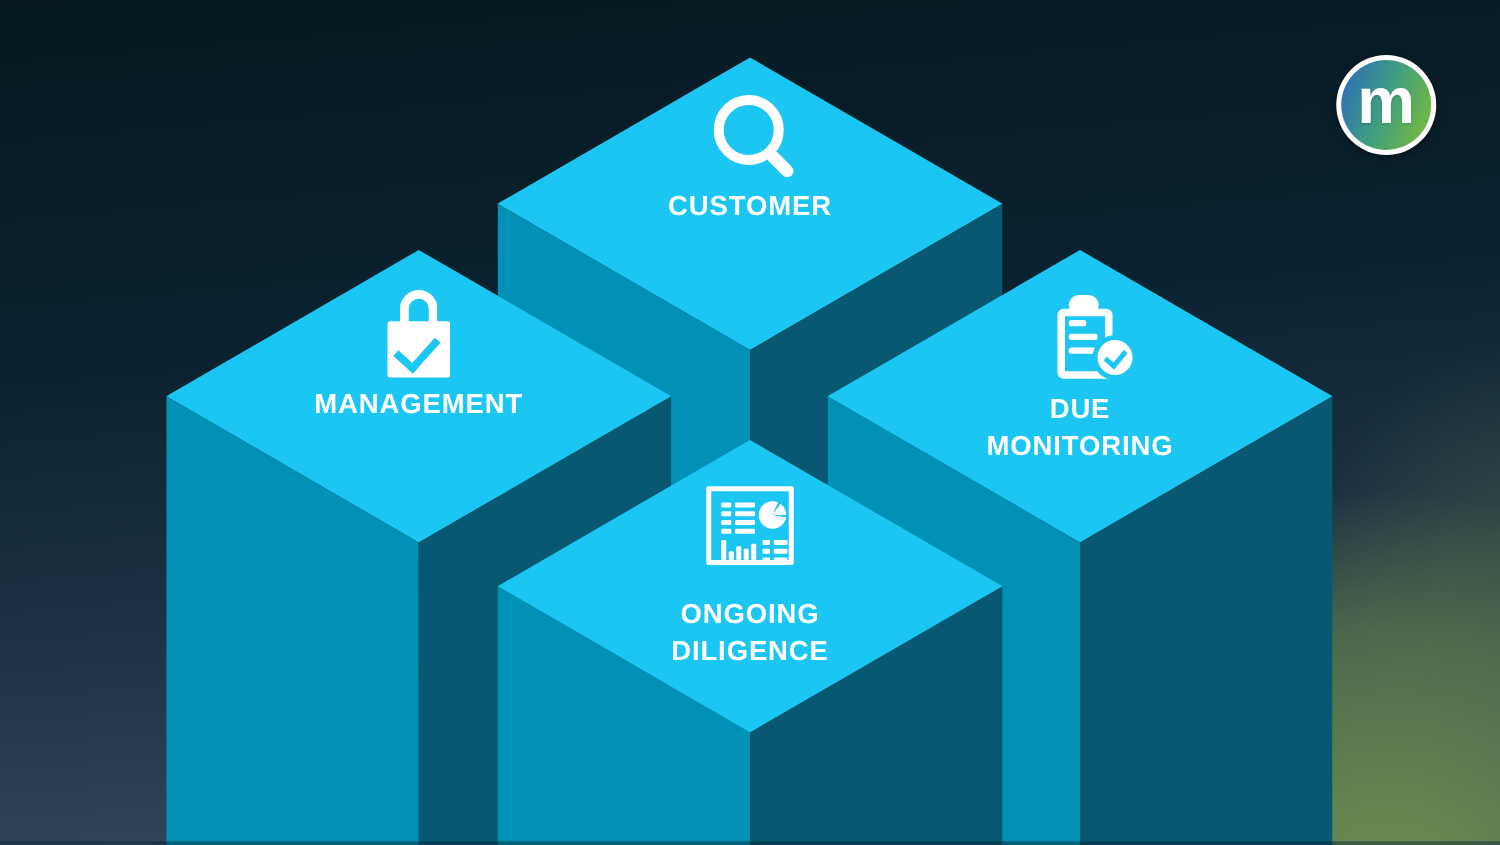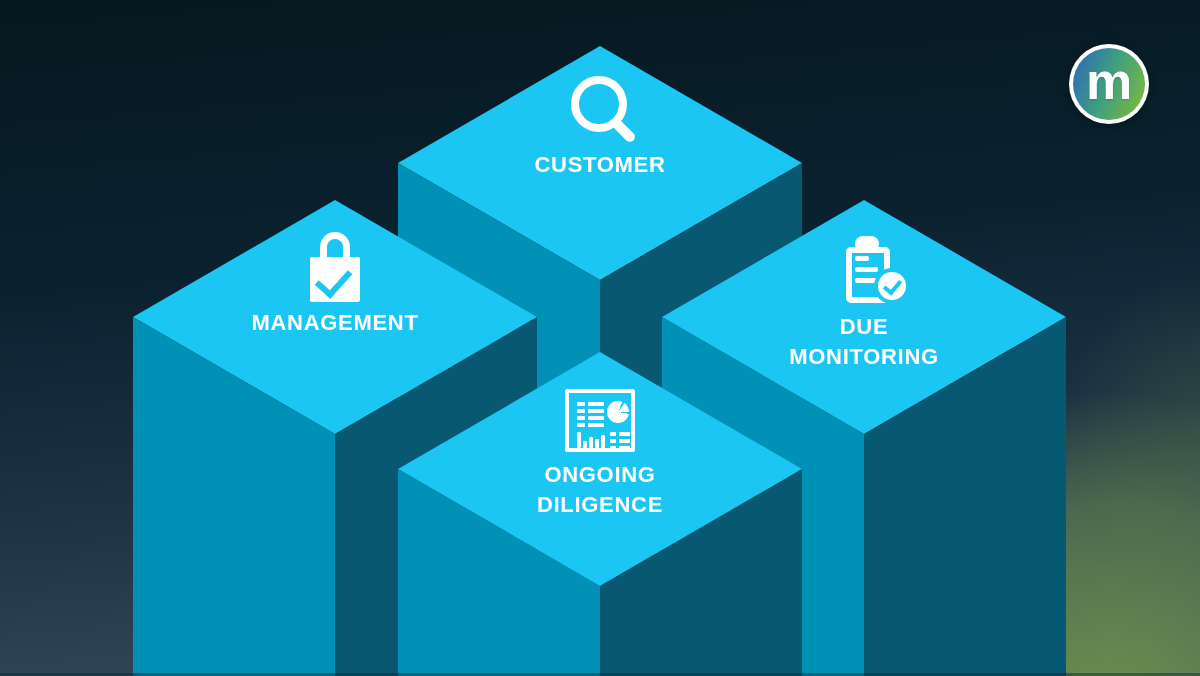--- a/index.html
+++ b/index.html
@@ -35,21 +35,21 @@
   
   .o-top{clip-path:polygon(600px 352px,802px 469px,600px 586px,398px 469px);}
   .o-left{clip-path:polygon(398px 469px,600px 586px,600px 676px,398px 676px);}
   .o-right{clip-path:polygon(600px 586px,802px 469px,802px 676px,600px 676px);}
 
   .plabel{position:absolute;width:300px;text-align:center;color:#fff;
     font-size:22px;line-height:30px;font-weight:700;letter-spacing:.7px;}
   #lbl-customer{left:450px;top:150px}
   #lbl-risk{left:185px;top:308px}
   #lbl-due{left:714px;top:312px}
-  #lbl-ongoing{left:450px;top:460px}
+  #lbl-ongoing{left:450px;top:476px}
 
   .icon{position:absolute;}
   .icon div{position:absolute;}
 
   
   #ic-search{left:571px;top:76px;width:72px;height:74px;}
   .lens{left:0;top:0;width:40px;height:40px;border:8px solid #fff;border-radius:50%;}
   .handle{left:44px;top:41px;width:26px;height:10px;background:#fff;border-radius:5px;
     transform:rotate(45deg);transform-origin:0 50%;}
 

